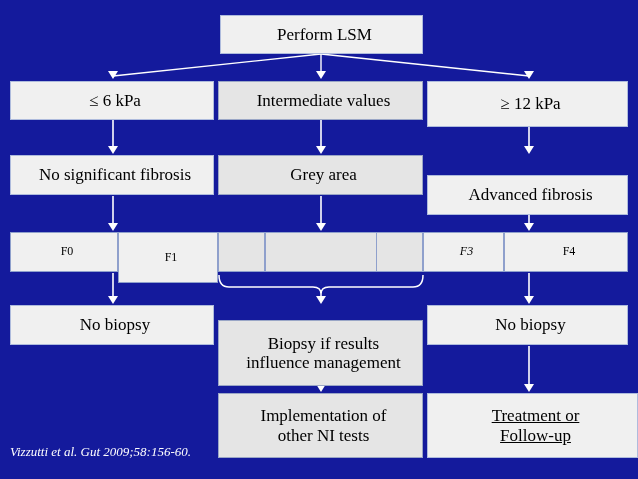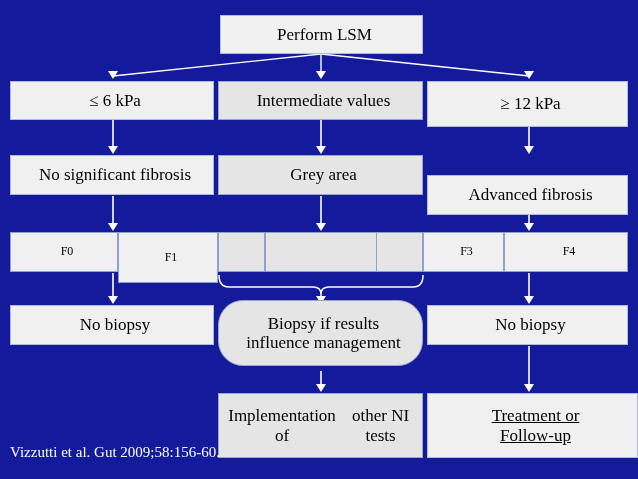--- a/index.html
+++ b/index.html
@@ -24,23 +24,24 @@
     padding-left:6px;
   }
   .box.light{background:#f0f0f0;}
   .box.grey{background:#e5e5e5;border-color:#9aa6c6;}
   .box.seg{font-size:12px;border:1px solid #8fa0cc;}
 
   .cite{
     position:absolute;
     left:10px;top:444px;
     color:#ffffff;
-    font-size:15px;
+    font-size:13px;
     font-family:"Liberation Serif",serif;
     white-space:nowrap;
+    font-style:italic;
   }
 
   svg.conn{position:absolute;left:0;top:0;width:638px;height:479px;pointer-events:none;}
 </style>
 </head>
 <body>
 
 <div id="stage">
 
   <svg class="conn" viewBox="0 0 638 479">
@@ -138,39 +139,39 @@
   </div>
   <div class="box grey seg" style="left:218px;top:232px;width:47px;height:40px;">
     <span></span>
   </div>
   <div class="box grey seg" style="left:265px;top:232px;width:127px;height:40px;justify-content:flex-end;">
     <span>F2</span>
   </div>
   <div class="box grey seg" style="left:376px;top:232px;width:47px;height:40px;">
     <span></span>
   </div>
-  <div class="box light seg" style="left:423px;top:232px;width:81px;height:40px;">
+  <div class="box light seg" style="left:423px;top:232px;width:81px;height:40px;font-style:italic;">
     <span>F3</span>
   </div>
   <div class="box light seg" style="left:504px;top:232px;width:124px;height:40px;">
     <span>F4</span>
   </div>
 
   <div class="box light" style="left:10px;top:305px;width:204px;height:40px;">
     <span>No biopsy</span>
   </div>
-  <div class="box grey" style="left:218px;top:300px;width:205px;height:66px;flex-direction:column;border-radius:25px;">
+  <div class="box grey" style="left:218px;top:320px;width:205px;height:66px;flex-direction:column;">
     <span>Biopsy if results</span>
     <span>influence management</span>
   </div>
   <div class="box light" style="left:427px;top:305px;width:201px;height:40px;">
     <span>No biopsy</span>
   </div>
 
-  <div class="box grey" style="left:218px;top:393px;width:205px;height:65px;flex-direction:row;">
+  <div class="box grey" style="left:218px;top:393px;width:205px;height:65px;flex-direction:column;">
     <span>Implementation of</span>
     <span>other NI tests</span>
   </div>
   <div class="box light" style="left:427px;top:393px;width:211px;height:65px;flex-direction:column;text-decoration:underline;">
     <span>Treatment or</span>
     <span>Follow-up</span>
   </div>
 
   <div class="cite">Vizzutti et al. Gut 2009;58:156-60.</div>
 

